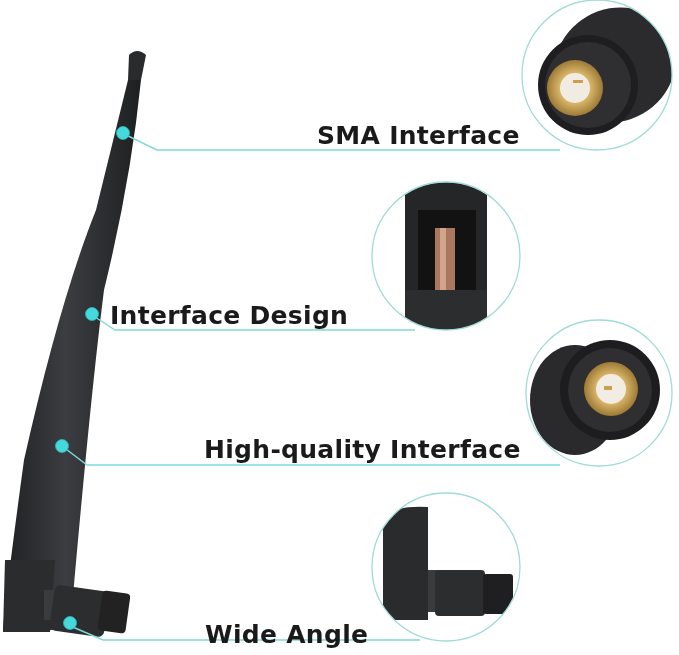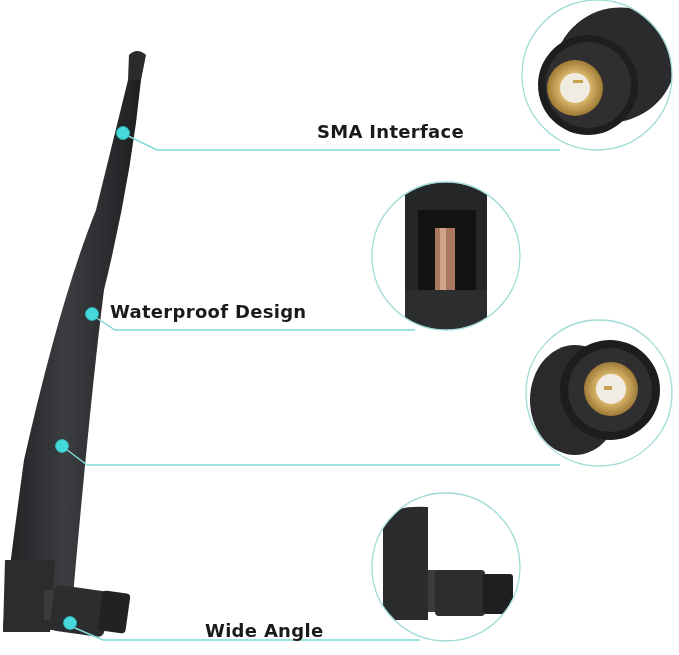--- a/index.html
+++ b/index.html
@@ -1,17 +1,17 @@
 <!DOCTYPE html>
 <html><head>
 <meta charset="utf-8">
 <style>
   html,body{margin:0;padding:0;background:#fff;}
   #stage{position:relative;width:679px;height:655px;overflow:hidden;background:#ffffff;font-family:"DejaVu Sans","Liberation Sans",sans-serif;}
-  .label{position:absolute;font-weight:bold;color:#1a1a1a;font-size:18px;letter-spacing:0.3px;white-space:nowrap;line-height:1;}
+  .label{position:absolute;font-weight:bold;color:#1a1a1a;font-size:25px;letter-spacing:0.3px;white-space:nowrap;line-height:1;}
   svg{position:absolute;left:0;top:0;}
 </style>
 </head>
 <body>
 
 <div id="stage">
   <svg width="679" height="655" viewBox="0 0 679 655">
     <defs>
       <linearGradient id="ant" x1="0" x2="1">
         <stop offset="0" stop-color="#1f2022"></stop>
@@ -96,15 +96,16 @@
       <rect x="370" y="490" width="160" height="160" fill="#fff"></rect>
       <path d="M383 515 Q400 505 428 507 L428 620 L383 620 Z" fill="#2a2b2d"></path>
       <rect x="428" y="570" width="10" height="42" fill="#3a3b3d"></rect>
       <rect x="435" y="570" width="50" height="46" rx="4" fill="#2c2d2f"></rect>
       <rect x="483" y="574" width="30" height="40" rx="3" fill="#1f1f21"></rect>
     </g>
     <circle cx="446" cy="567" r="74" fill="none" stroke="#9fdcd6" stroke-width="1.3"></circle>
   </svg>
 
   <div class="label" style="left:317px;top:123px;">SMA Interface</div>
-  <div class="label" style="left:110px;top:303px;">Waterproof Design</div>
+  <div class="label" style="left:110px;top:303px;">Interface Design</div>
+  <div class="label" style="left:204px;top:437px;">High-quality Interface</div>
   <div class="label" style="left:205px;top:622px;text-align:center;">Wide Angle</div>
 </div>
 
 </body></html>

